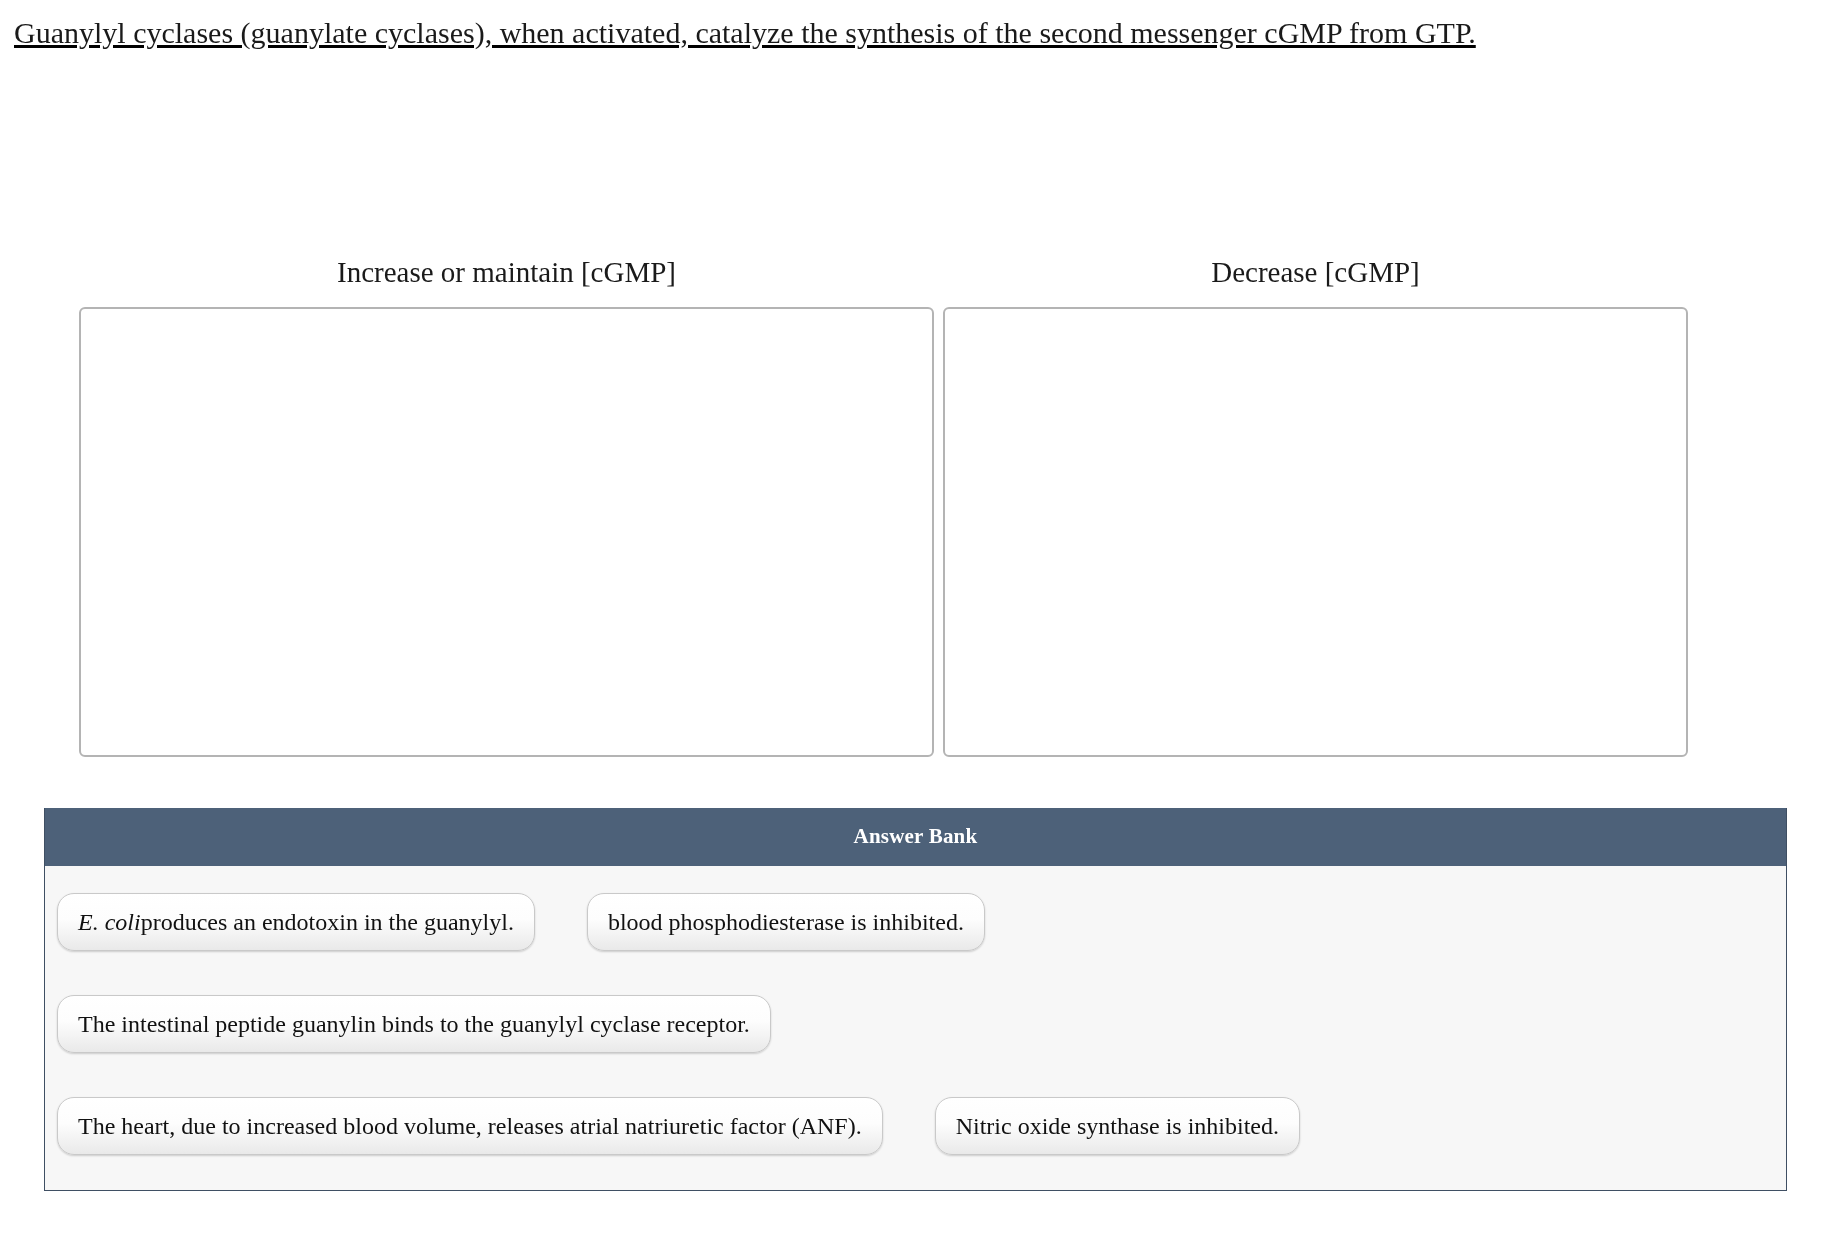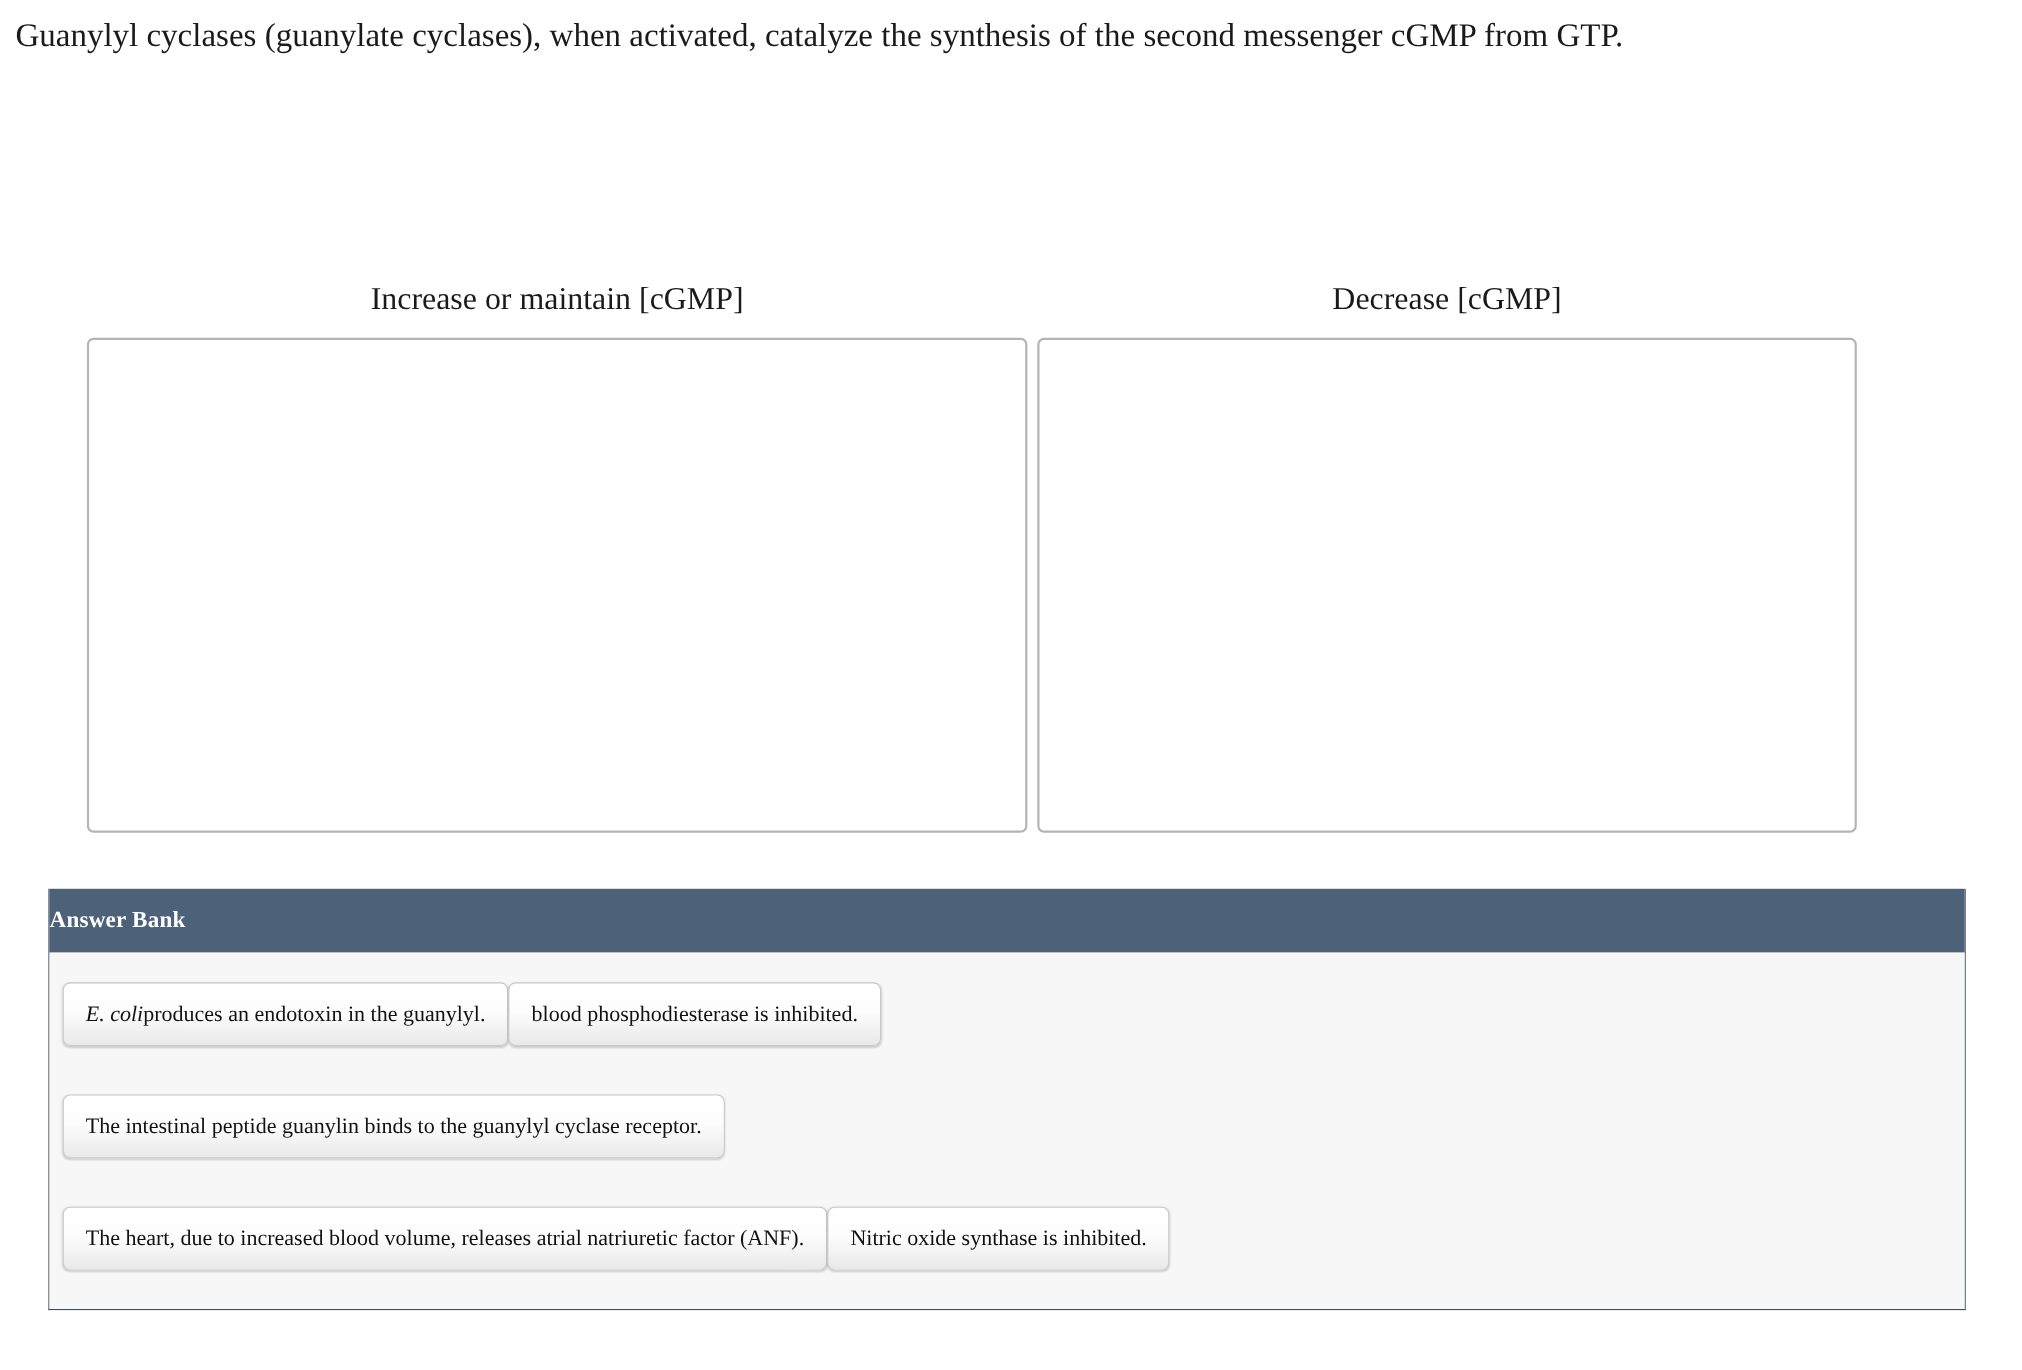--- a/index.html
+++ b/index.html
@@ -12,20 +12,21 @@
     height: 1245px;
     font-family: "Liberation Serif", "DejaVu Serif", serif;
     color: #000000;
     overflow: hidden;
     position: relative;
   }
 
   
   .prompt {
     padding: 0 0 0 14px;
+    text-decoration: underline;
   }
   .prompt-line {
     font-size: 30px;
     line-height: 1;
     color: #1a1a1a;
     white-space: nowrap;
   }
   .prompt-line.first { padding-top: 18px; }
   .prompt-line.second { padding-top: 36px; }
 
@@ -67,21 +68,21 @@
     border: 1px solid #3f4f63;
     border-top: none;
     box-sizing: border-box;
     background: #f7f7f7;
   }
   .answer-bank-header {
     background: #4d6179;
     color: #ffffff;
     font-weight: bold;
     font-size: 21px;
-    text-align: left;
+    text-align: center;
     padding: 16px 0 17px 0;
     letter-spacing: 0.2px;
   }
   .answer-bank-body {
     padding: 26px 0 26px 0;
     background: #f7f7f7;
   }
   .bank-row {
     display: flex;
     align-items: center;
@@ -89,26 +90,27 @@
     margin-bottom: 42px;
     padding-left: 12px;
   }
   .bank-row:last-child { margin-bottom: 8px; }
 
   .tile {
     display: inline-flex;
     align-items: center;
     height: 58px;
     padding: 0 20px;
-    font-size: 20px;
+    margin-right: 52px;
+    font-size: 24px;
     line-height: 1;
     color: #111111;
     background: linear-gradient(to bottom, #ffffff 0%, #fdfdfd 45%, #e9e9e9 100%);
     border: 1px solid #c9c9c9;
-    border-radius: 7px;
+    border-radius: 17px;
     box-shadow: 0 1px 2px rgba(0,0,0,0.18);
     white-space: nowrap;
     cursor: move;
     box-sizing: border-box;
   }
   .tile i { font-style: italic; }
 </style>
 </head>
 <body>
 

